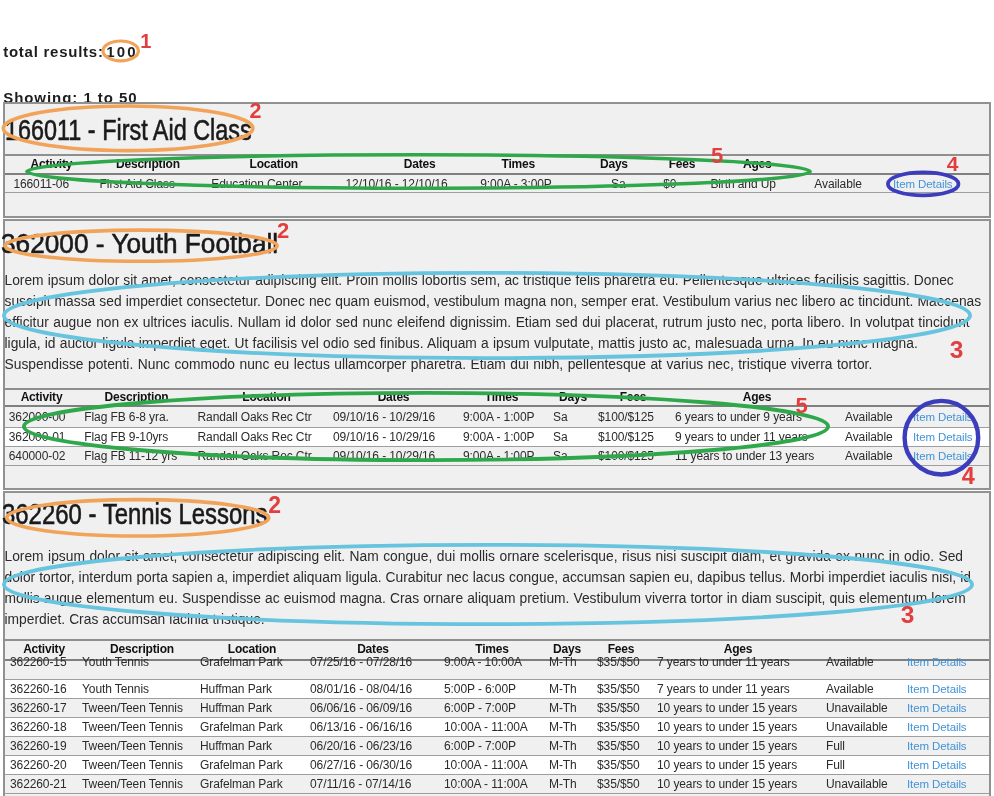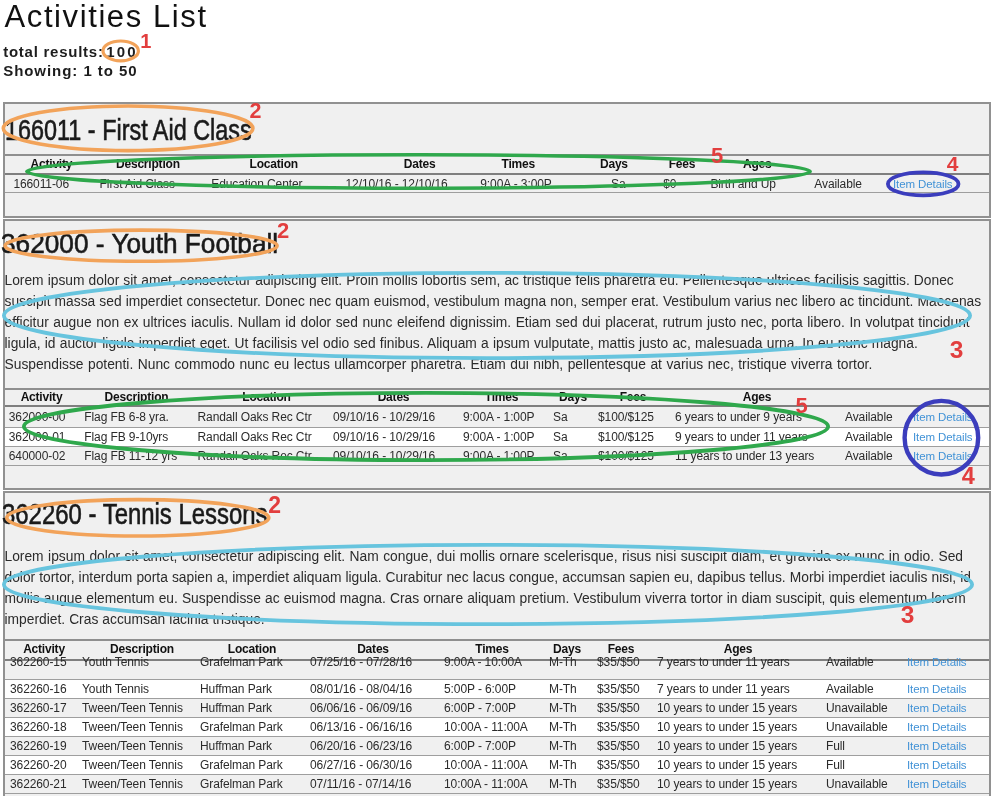--- a/index.html
+++ b/index.html
@@ -12,24 +12,23 @@
 .ln{position:absolute;left:5px;width:984px;height:1px}
 .hrow{position:absolute;left:0;width:994px;font-size:12px;font-weight:bold;color:#111}
 .hc{position:absolute;transform:translateX(-50%);letter-spacing:-0.2px;white-space:nowrap}
 .drow{position:absolute;left:0px;width:994px;font-size:12px;color:#2b2b2b}
 .drow span{position:absolute;white-space:nowrap;letter-spacing:-0.1px}
 .lk{color:#4192d6;font-size:11.5px;letter-spacing:-0.2px}
 .anno{position:absolute;left:0;top:0;pointer-events:none}
 </style></head>
 <body>
 <div id="page">
-<div class="h1">Activities List</div>
 <div class="lbl" style="top:44.3px">total results:</div>
 <div class="lbl" style="top:44.3px;left:106.2px;letter-spacing:2.2px">100</div>
-<div class="lbl" style="top:63px;letter-spacing:0.95px">Showing: 1 to 50</div>
+<div class="lbl" style="top:90px;letter-spacing:0.95px">Showing: 1 to 50</div>
 
 <div class="sec" style="top:102px;height:116px"></div>
 <div class="sec" style="top:219px;height:271px"></div>
 <div class="sec" style="top:491px;height:309px"></div>
 
 <div class="h2" style="left:5.2px;top:115.9px;font-size:29px;transform:scaleX(0.807)">166011 - First Aid Class</div>
 <div class="h2" style="left:1.4px;top:230.4px;transform:scaleX(0.937)">362000 - Youth Football</div>
 <div class="h2" style="left:2px;top:500.1px;font-size:29px;transform:scaleX(0.825)">362260 - Tennis Lessons</div>
 
 <div class="para" style="top:269.6px">Lorem ipsum dolor sit amet, consectetur adipiscing elit. Proin mollis lobortis sem, ac tristique felis pharetra eu. Pellentesque ultrices facilisis sagittis. Donec<br>suscipit massa sed imperdiet consectetur. Donec nec quam euismod, vestibulum magna non, semper erat. Vestibulum varius nec libero ac tincidunt. Maecenas<br><span style="word-spacing:0.70px">efficitur augue non ex ultrices iaculis. Nullam id dolor sed nunc eleifend dignissim. Etiam sed dui placerat, rutrum justo nec, porta libero. In volutpat tincidunt</span><br><span style="word-spacing:0.38px">ligula, id auctor ligula imperdiet eget. Ut facilisis vel odio sed finibus. Aliquam a ipsum vulputate, mattis justo ac, malesuada urna. In eu nunc magna.</span><br><span style="word-spacing:0.66px">Suspendisse potenti. Nunc commodo nunc eu lectus ullamcorper pharetra. Etiam dui nibh, pellentesque at varius nec, tristique viverra tortor.</span></div>

